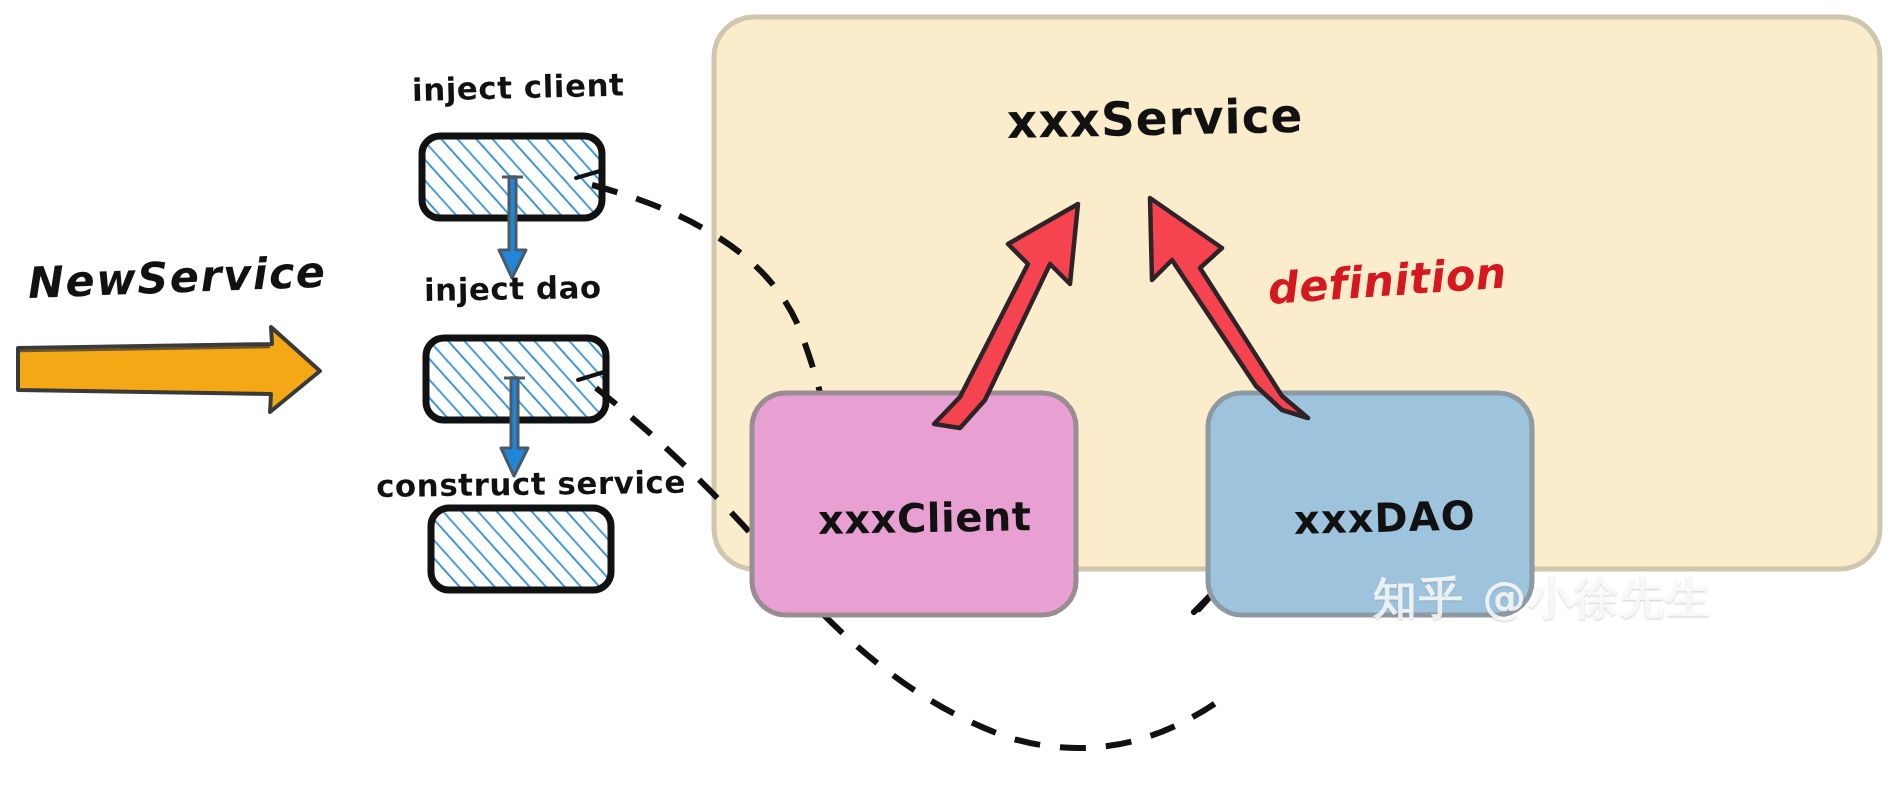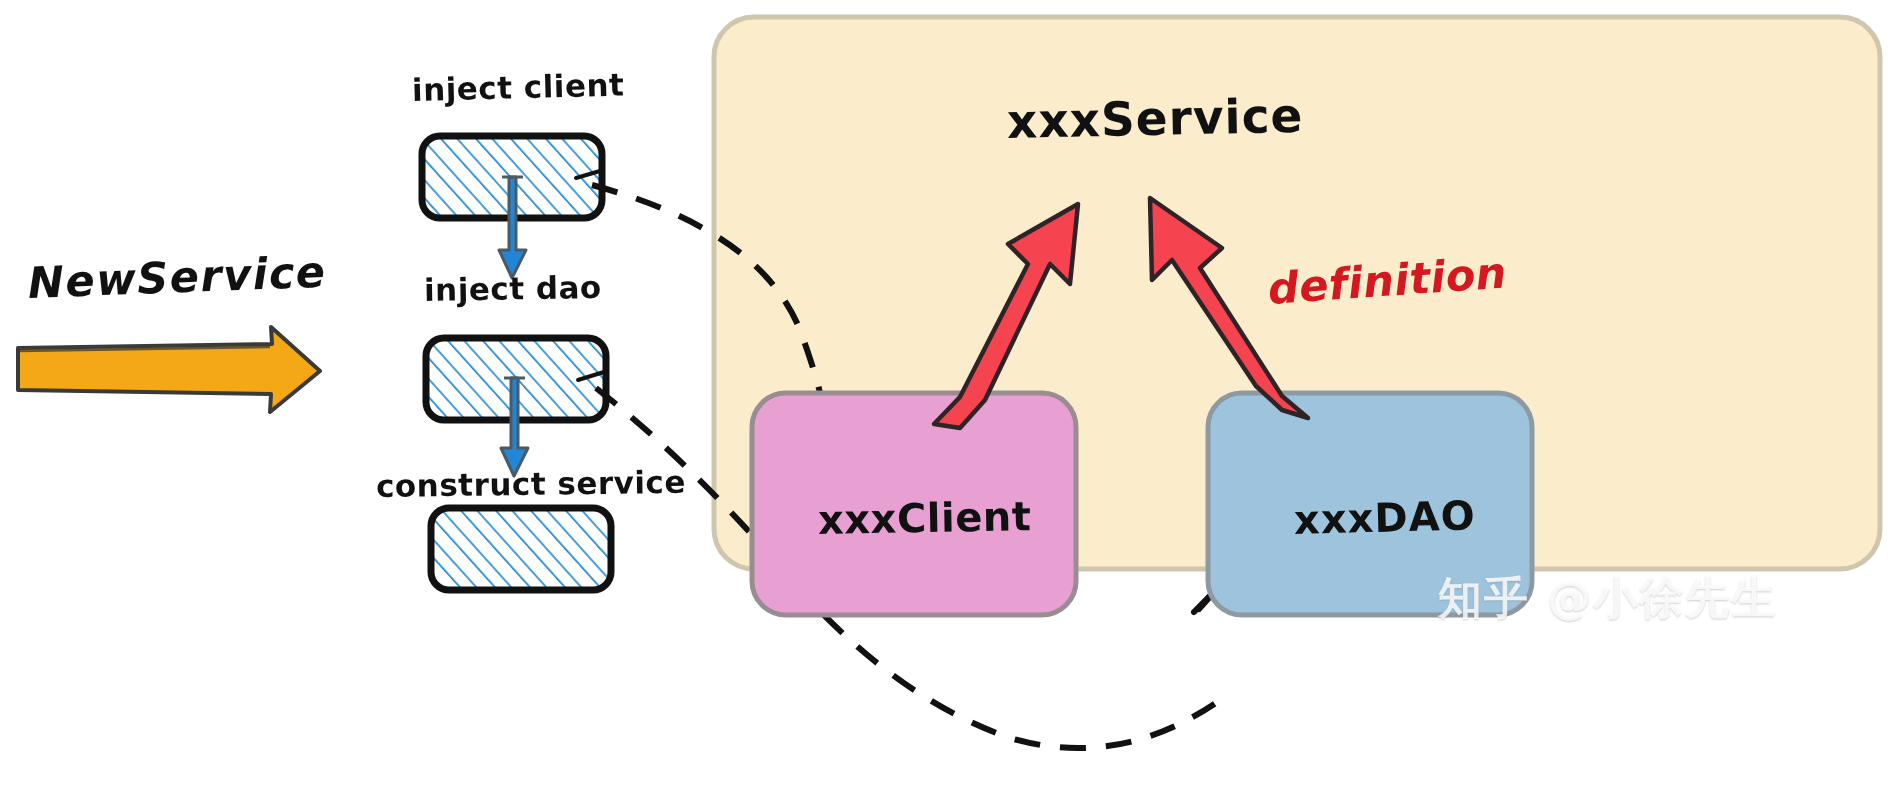--- a/index.html
+++ b/index.html
@@ -85,21 +85,21 @@
   }
   #label-xxxdao {
     left: 1294px;
     top: 497px;
     font-size: 40px;
     letter-spacing: 1px;
     transform: rotate(-1.5deg);
   }
   #watermark {
     position: absolute;
-    left: 1438px;
+    left: 1373px;
     top: 569px;
     font-size: 44px;
     font-weight: 700;
     color: rgba(255,255,255,0.82);
     text-shadow: 0 1px 2px rgba(120,120,120,0.35);
     letter-spacing: 2px;
     white-space: nowrap;
     font-family: "DejaVu Sans", sans-serif;
   }
 </style>

